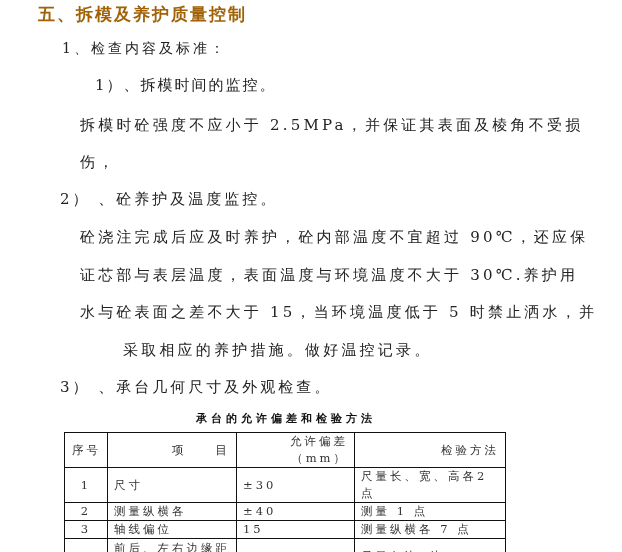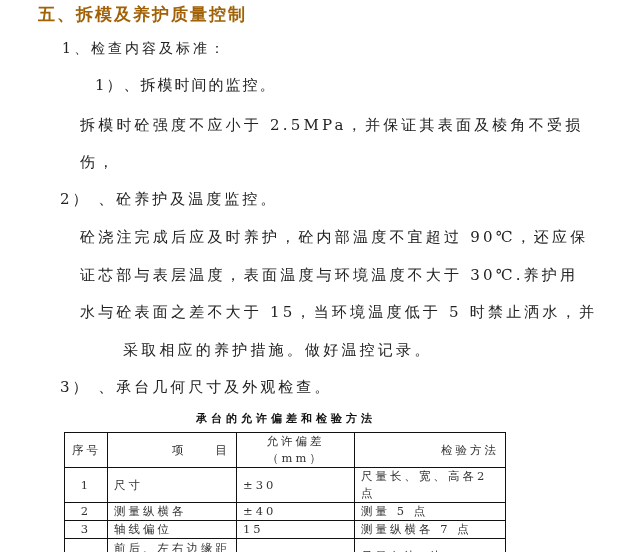--- a/index.html
+++ b/index.html
@@ -68,34 +68,34 @@
   <colgroup>
     <col style="width:43px">
     <col style="width:129px">
     <col style="width:118px">
     <col style="width:151px">
   </colgroup>
   <tbody>
       <tr>
     <th>序号</th>
     <th>项　　目</th>
-    <th style="text-align:center">允许偏差（mm）</th>
+    <th style="text-align:right">允许偏差（mm）</th>
     <th>检验方法</th>
   </tr>
   <tr>
     <td class="c">1</td>
     <td class="l">尺寸</td>
     <td class="l">±30</td>
     <td class="l">尺量长、宽、高各2点</td>
   </tr>
   <tr>
     <td class="c">2</td>
     <td class="l">测量纵横各</td>
     <td class="l">±40</td>
-    <td class="l">测量 5 点</td>
+    <td class="l">测量 1 点</td>
   </tr>
   <tr>
     <td class="c">3</td>
     <td class="l">轴线偏位</td>
     <td class="l">15</td>
     <td class="l">测量纵横各 7 点</td>
   </tr>
   <tr class="tall">
     <td class="c">4</td>
     <td class="l" style="white-space:normal;word-break:break-all;">前后、左右边缘距设计中心线尺寸</td>

